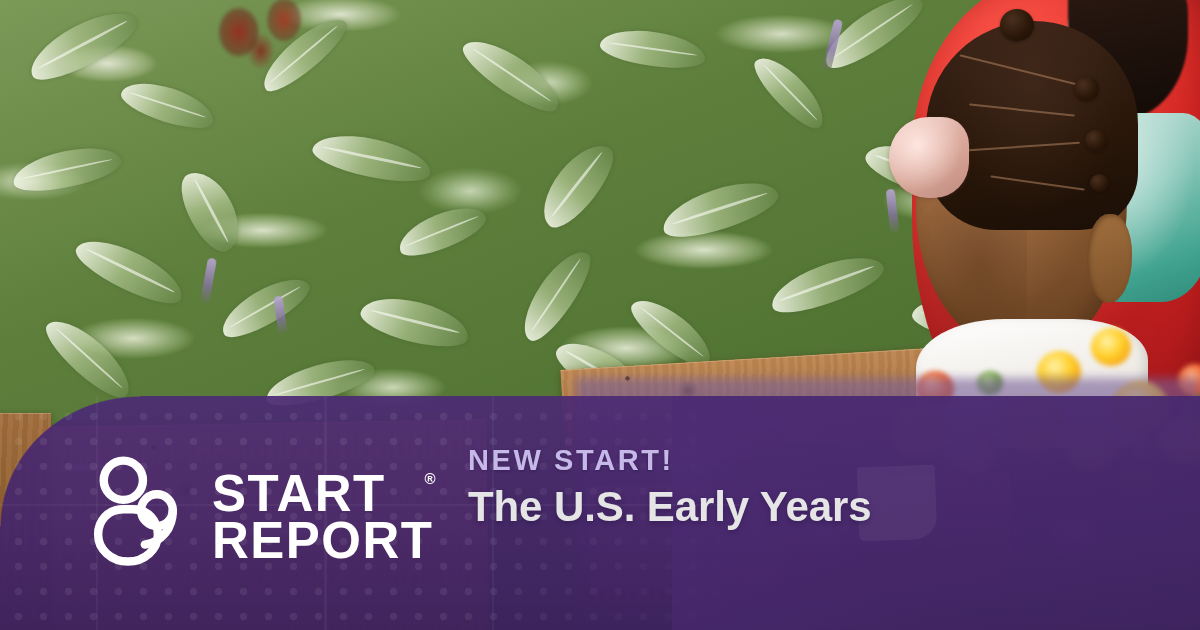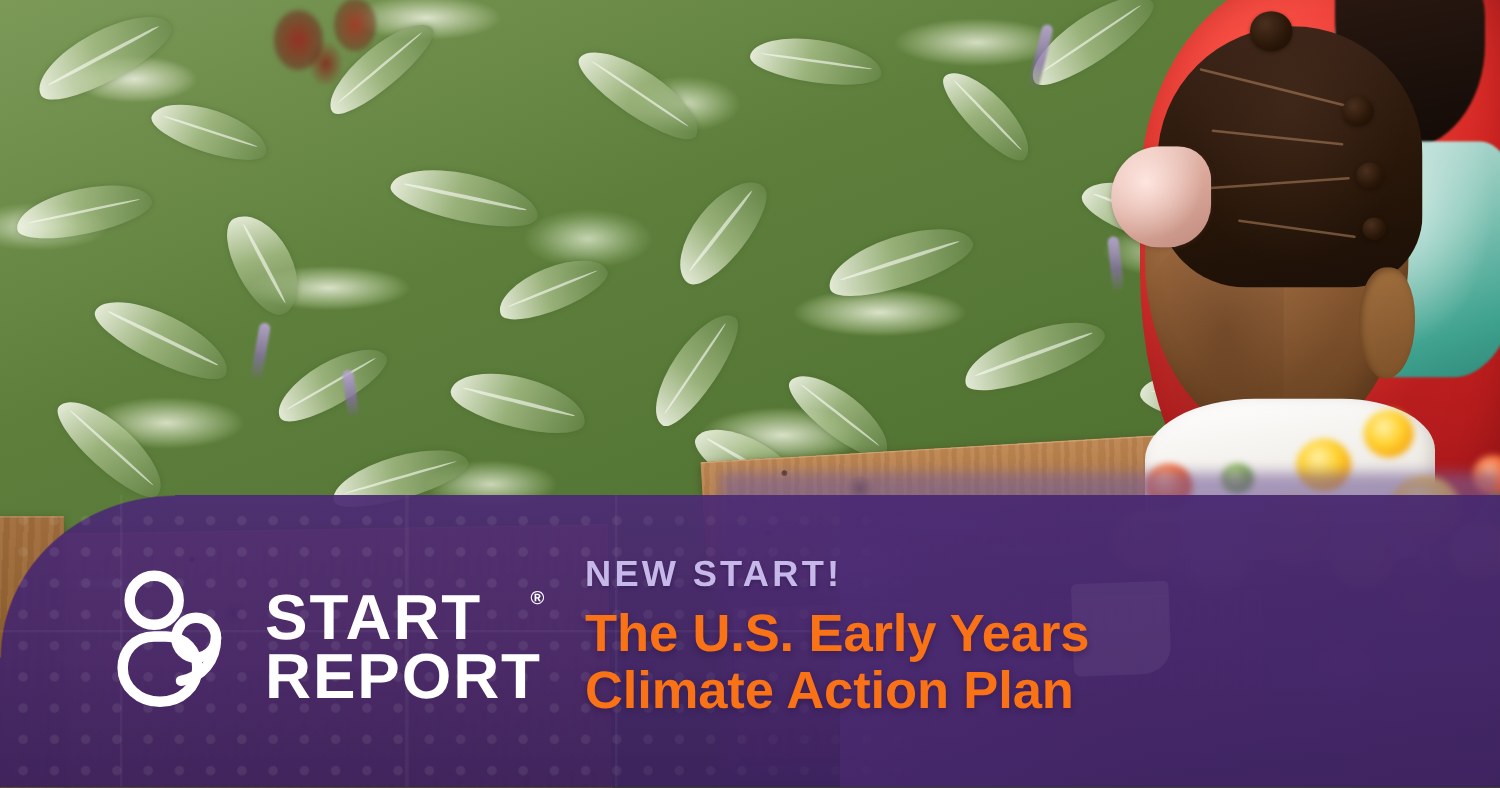--- a/index.html
+++ b/index.html
@@ -267,21 +267,21 @@
   }
 
   
   .headline{position:absolute;left:468px;top:446px;}
   .eyebrow{
     color:#c6b8e8;font-size:29px;font-weight:700;letter-spacing:2.6px;
     line-height:1;margin-bottom:9px;white-space:nowrap;
     text-shadow:0 1px 3px rgba(32,14,56,.35);
   }
   .h-line{
-    color:#f97316;font-size:42px;font-weight:700;letter-spacing:-.1px;
+    color:#e5e5e5;font-size:42px;font-weight:700;letter-spacing:-.1px;
     line-height:1.08;white-space:nowrap;
     text-shadow:0 2px 5px rgba(32,14,56,.38);
   }
 </style>
 </head>
 <body>
 
 <div class="card">
 
   <div class="photo">
@@ -417,16 +417,15 @@
       <div class="logo-line start">
         <span>START</span><span class="reg">®</span>
       </div>
       <div class="logo-line">REPORT</div>
     </div>
   </div>
 
   <div class="headline">
     <div class="eyebrow">NEW START!</div>
     <div class="h-line">The U.S. Early Years</div>
-    <div class="h-line">Climate Action Plan</div>
   </div>
 
 </div>
 
 </body></html>

